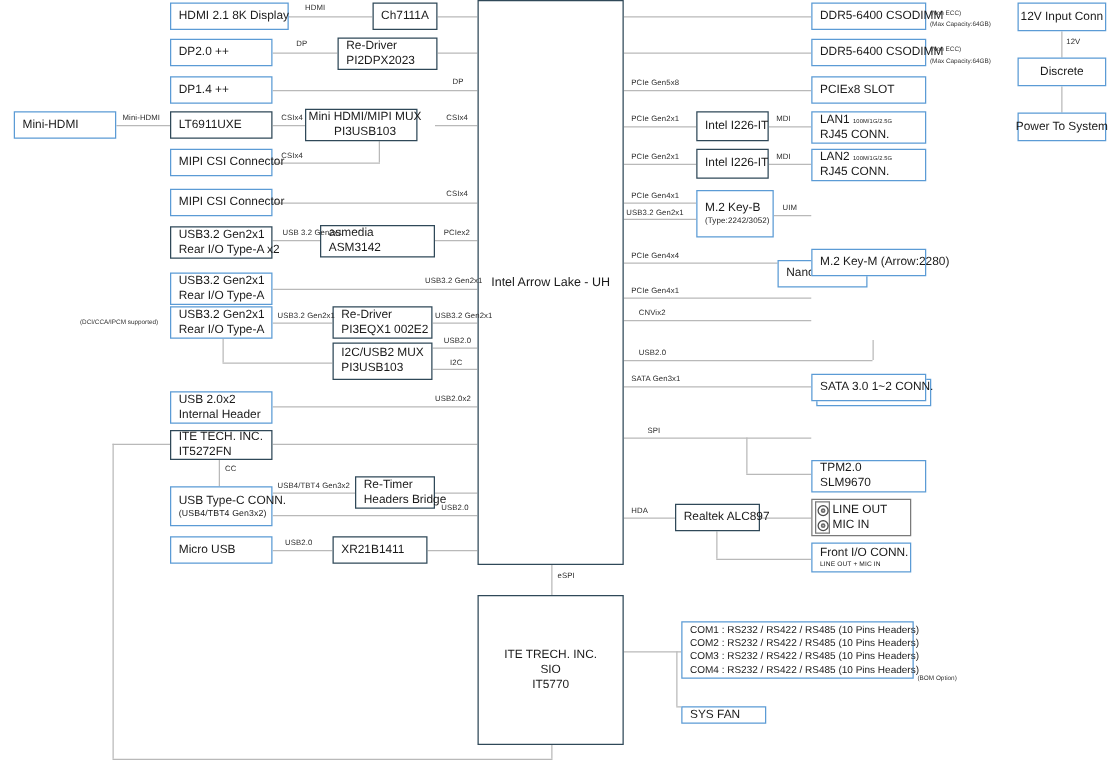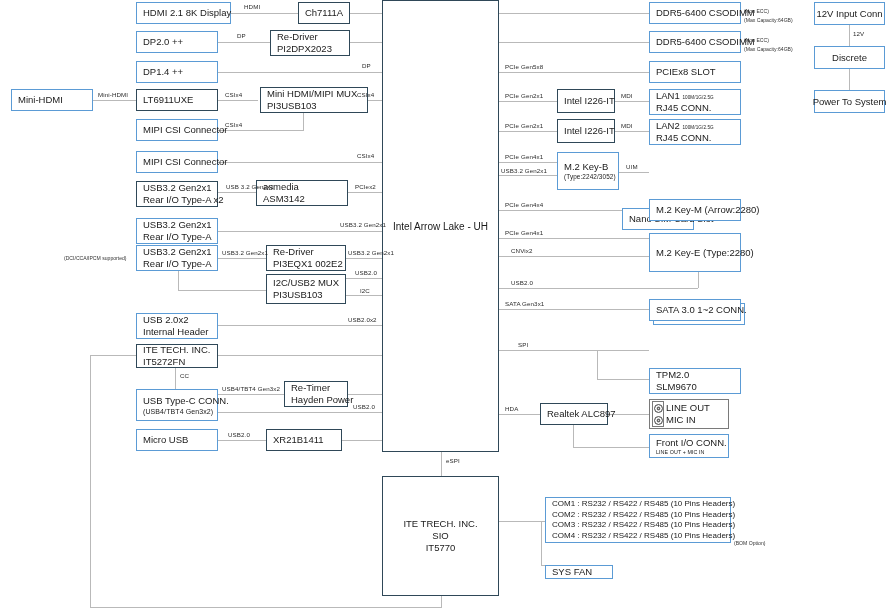--- a/index.html
+++ b/index.html
@@ -159,39 +159,39 @@
     <div class="t1">Micro USB</div>
   </div>
 
   <div class="box dark center" style="left:298px;top:2px;width:52px;height:22px;">
     <div class="t1">Ch7111A</div>
   </div>
   <div class="box dark pad" style="left:270px;top:30px;width:80px;height:26px;">
     <div class="t1">Re-Driver</div>
     <div class="t1">PI2DPX2023</div>
   </div>
-  <div class="box dark pad" style="left:260px;top:87px;width:108px;height:26px;">
+  <div class="box dark pad" style="left:244px;top:87px;width:90px;height:26px;align-items:center;">
     <div class="t1">Mini HDMI/MIPI MUX</div>
     <div class="t1">PI3USB103</div>
   </div>
   <div class="box dark pad" style="left:256px;top:180px;width:92px;height:26px;">
     <div class="t1">asmedia</div>
     <div class="t1">ASM3142</div>
   </div>
   <div class="box dark pad" style="left:266px;top:245px;width:80px;height:26px;">
     <div class="t1">Re-Driver</div>
     <div class="t1">PI3EQX1 002E2</div>
   </div>
   <div class="box dark pad" style="left:266px;top:274px;width:80px;height:30px;">
     <div class="t1">I2C/USB2 MUX</div>
     <div class="t1">PI3USB103</div>
   </div>
   <div class="box dark pad" style="left:284px;top:381px;width:64px;height:26px;">
     <div class="t1">Re-Timer</div>
-    <div class="t1">Hayden Power</div>
+    <div class="t1">Headers Bridge</div>
   </div>
   <div class="box dark pad" style="left:266px;top:429px;width:76px;height:22px;">
     <div class="t1">XR21B1411</div>
   </div>
 
   <div class="box pad" style="left:649px;top:2px;width:92px;height:22px;">
     <div class="t1">DDR5-6400 CSODIMM</div>
   </div>
   <div class="note" style="left:744px;top:8px;">(Non ECC)</div>
   <div class="note" style="left:744px;top:17px;">(Max Capacity:64GB)</div>
@@ -233,23 +233,20 @@
     <div class="tsm" style="font-size:6.4px;line-height:8px;">(Type:2242/3052)</div>
   </div>
   <div class="box pad" style="left:622px;top:161px;width:72px;height:22px;margin-top:47px;">
     <div class="t1">Nano SIM Card Slot</div>
   </div>
 
   <div class="box pad" style="left:649px;top:199px;width:92px;height:22px;">
     <div class="t1">M.2 Key-M (Arrow:2280)</div>
   </div>
 
-  <div class="box pad" style="left:649px;top:233px;width:92px;height:39px;">
-    <div class="t1">M.2 Key-E (Type:2280)</div>
-  </div>
 
   <div class="stack" style="left:653px;top:303px;width:92px;height:22px;"></div>
   <div class="box pad" style="left:649px;top:299px;width:92px;height:22px;">
     <div class="t1">SATA 3.0 1~2 CONN.</div>
   </div>
 
   <div class="box pad" style="left:649px;top:368px;width:92px;height:26px;">
     <div class="t1">TPM2.0</div>
     <div class="t1">SLM9670</div>
   </div>

